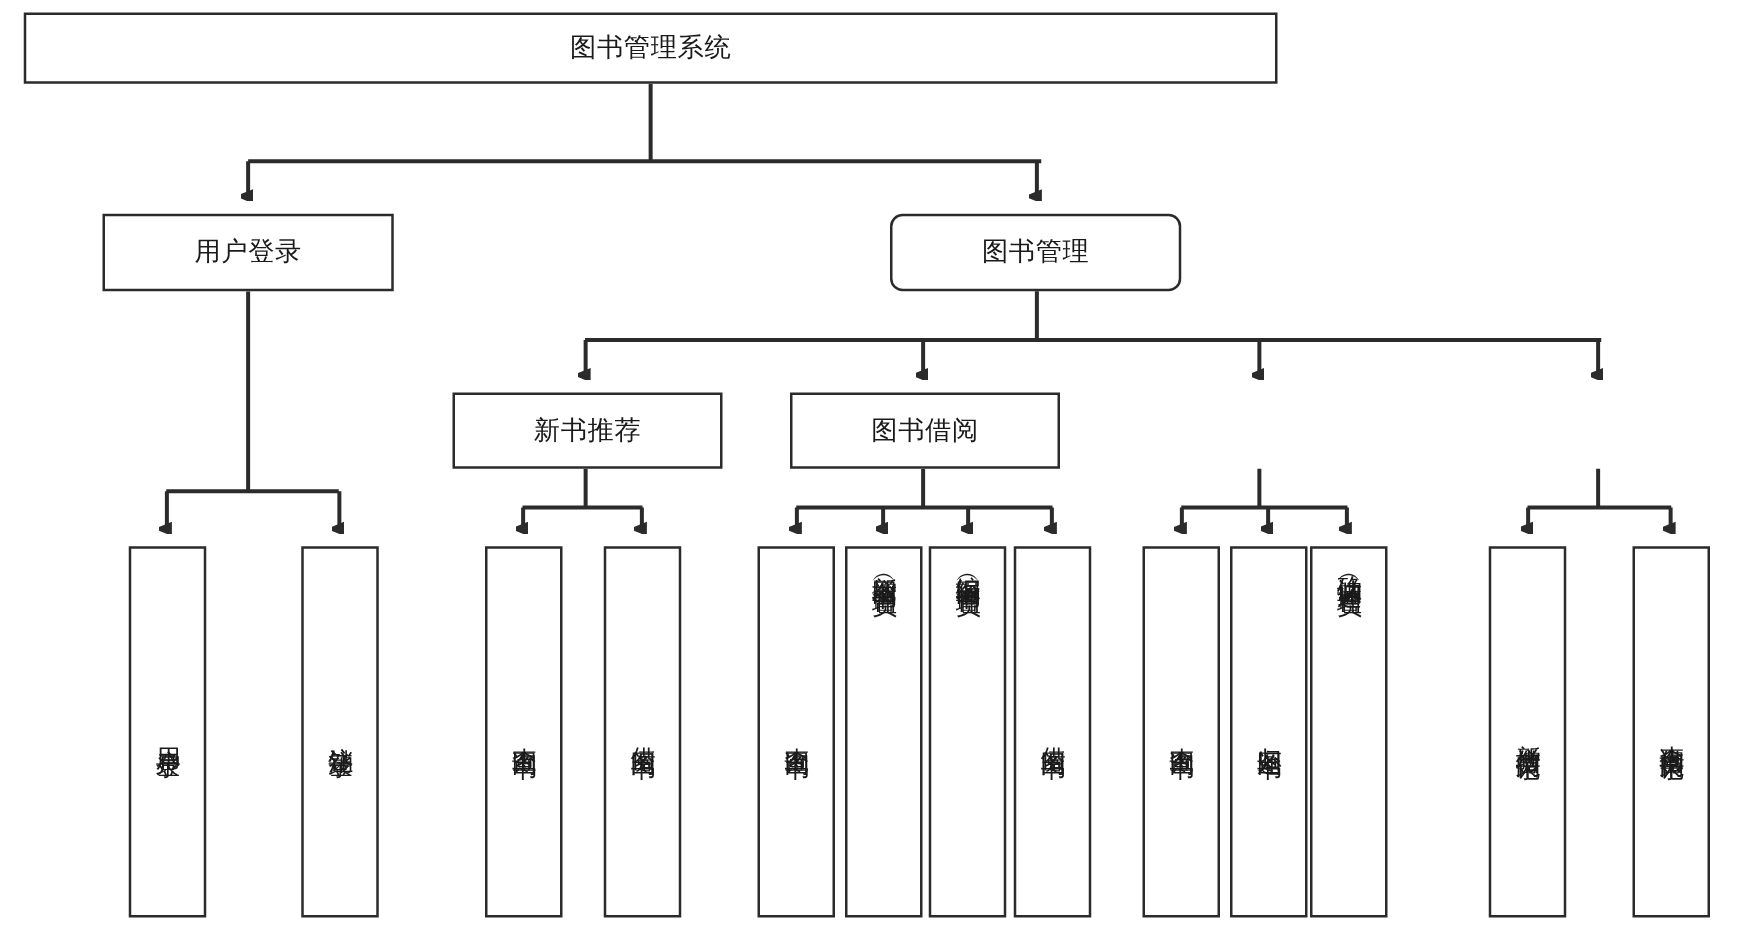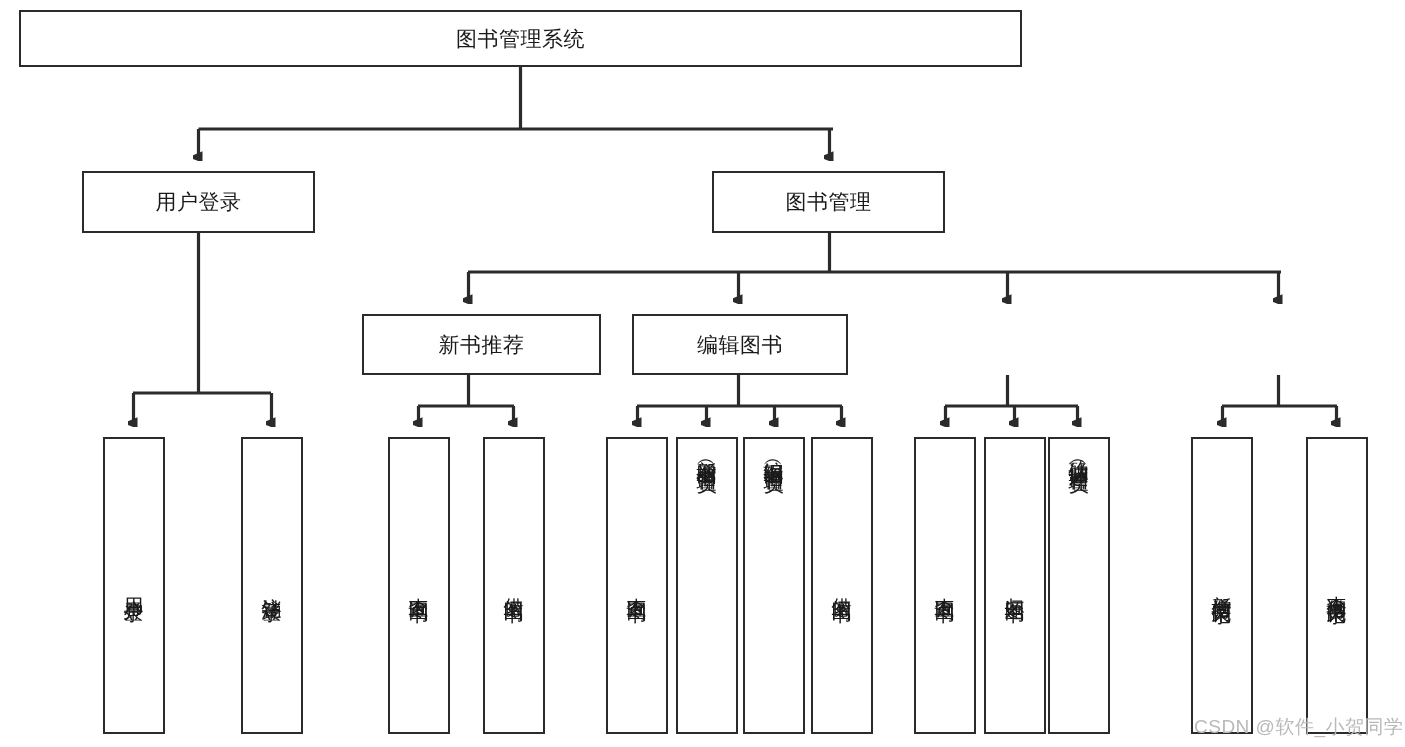--- a/index.html
+++ b/index.html
@@ -124,29 +124,29 @@
     </g>
   </svg>
 
   <div class="node h" style="left:19px; top:10px; width:1003px; height:57px;">
     <span class="label">图书管理系统</span>
   </div>
 
   <div class="node h" style="left:82px; top:171px; width:233px; height:62px;">
     <span class="label">用户登录</span>
   </div>
-  <div class="node h" style="left:712px; top:171px; width:233px; height:62px;">
+  <div class="node h" style="left:712px; top:171px; width:233px; height:62px;border-radius:10px;">
     <span class="label">图书管理</span>
   </div>
 
-  <div class="node h" style="left:362px; top:314px; width:239px; height:61px;">
+  <div class="node h" style="left:362px; top:314px; width:216px; height:61px;">
     <span class="label">新书推荐</span>
   </div>
   <div class="node h" style="left:632px; top:314px; width:216px; height:61px;">
-    <span class="label">编辑图书</span>
+    <span class="label">图书借阅</span>
   </div>
 
   <div class="node v mid" style="left:103px; top:437px; width:62px; height:297px;">
     <span class="label">用户登录</span>
   </div>
   <div class="node v mid" style="left:241px; top:437px; width:62px; height:297px;">
     <span class="label">注销登录</span>
   </div>
 
   <div class="node v mid" style="left:388px; top:437px; width:62px; height:297px;">
@@ -179,15 +179,14 @@
     <span class="label">确认归还（管理员）</span>
   </div>
 
   <div class="node v mid" style="left:1191px; top:437px; width:62px; height:297px;">
     <span class="label">新增借阅记录</span>
   </div>
   <div class="node v mid" style="left:1306px; top:437px; width:62px; height:297px;">
     <span class="label">查询借阅记录</span>
   </div>
 
-  <div class="watermark" style="left:1194px; top:714px;">CSDN @软件_小贺同学</div>
 
 </div>
 
 </body></html>

